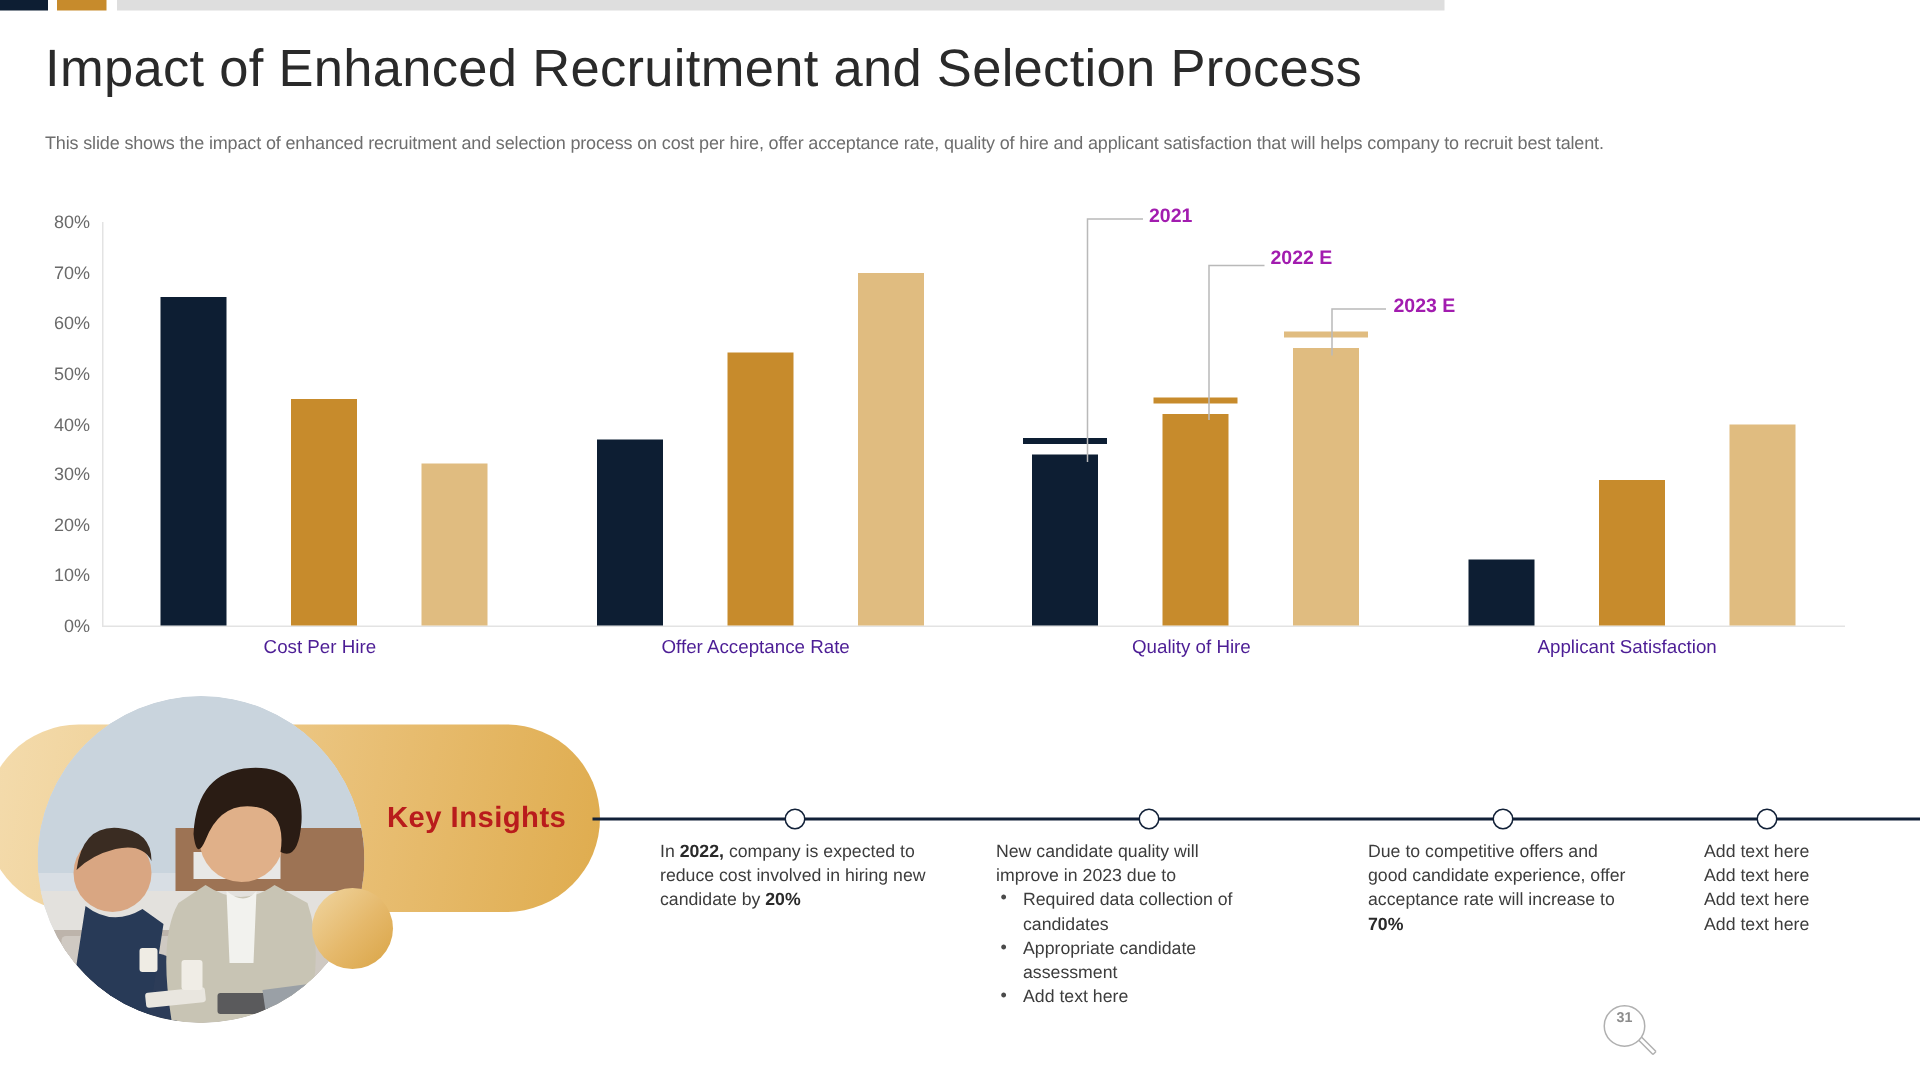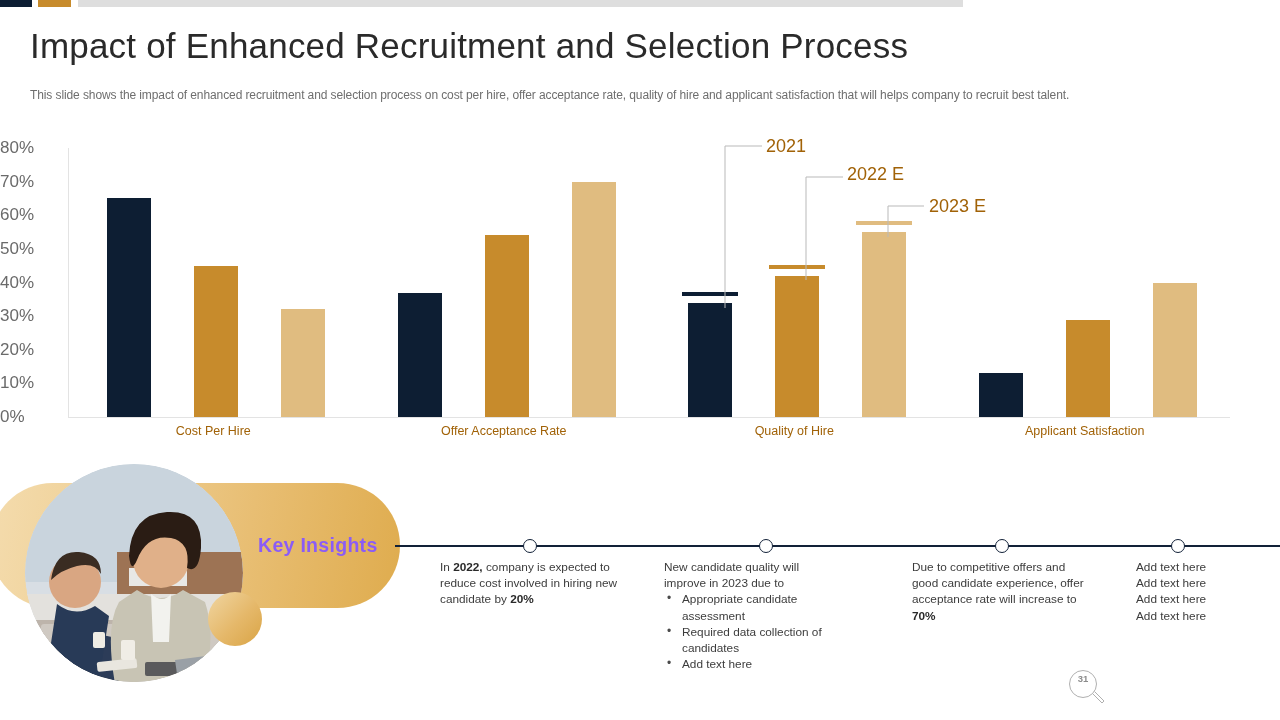--- a/index.html
+++ b/index.html
@@ -27,59 +27,59 @@
   .subtitle {
     position: absolute; left: 30px; top: 88px;
     font-size: 12px; color: #6E6E6E; white-space: nowrap;
     letter-spacing: -.1px;
   }
 
   
   .chart { position: absolute; left: 0px; top: 140px; width: 1260px; height: 310px; }
   .y-axis { position: absolute; left: 0; top: 0; width: 70px; height: 290px; }
   .y-tick {
-    position: absolute; right: 10px; width: 60px; text-align: left;
-    font-size: 17px; color: #6A6A6A; transform: translateY(-50%);
+    position: absolute; right: 10px; width: 60px; text-align: right;
+    font-size: 12px; color: #6A6A6A; transform: translateY(-50%);
   }
   .axis-line-v { position: absolute; left: 68px; top: 8px; width: 1px; height: 270px; background: #E3E3E3; }
   .axis-line-h { position: absolute; left: 68px; top: 277px; width: 1162px; height: 1px; background: #E3E3E3; }
 
   .plot { position: absolute; left: 68px; top: 8px; width: 1162px; height: 269px; }
   .bar { position: absolute; bottom: 0; }
   .bar.hl { overflow: visible; }
   .bar.hl::before {
     content: ""; position: absolute; left: -6px; right: -6px; top: -9px; height: 5px;
     background: #ffffff;
   }
   .bar.hl::after {
     content: ""; position: absolute; left: -6px; right: -6px; top: -11px; height: 4px;
     background: inherit;
   }
 
   .cat-label {
-    position: absolute; top: 284px; font-size: 12.5px; color: #a16207;
+    position: absolute; top: 284px; font-size: 12.5px; color: #4c1d95;
     text-align: center; transform: translateX(-50%); white-space: nowrap;
   }
 
   
   .callout-label {
-    position: absolute; font-size: 18px; font-weight: normal; color: #a16207;
+    position: absolute; font-size: 13px; font-weight: bold; color: #a21caf;
     white-space: nowrap;
   }
   .callout-svg { position: absolute; left: 0; top: 0; width: 1280px; height: 720px; pointer-events: none; }
 
   
   .pill {
     position: absolute; left: -10px; top: 483px; width: 410px; height: 125px;
     border-radius: 64px;
     background: linear-gradient(100deg, #F4DCAE 0%, #EFD096 28%, #E8BE73 62%, #DFAC4E 100%);
   }
   .pill-text {
     position: absolute; left: 258px; top: 534px;
-    font-size: 19.5px; font-weight: bold; color: #8b5cf6; letter-spacing: .3px;
+    font-size: 19.5px; font-weight: bold; color: #b91c1c; letter-spacing: .3px;
   }
   .photo {
     position: absolute; left: 25px; top: 464px; width: 218px; height: 218px;
     border-radius: 50%; overflow: hidden;
   }
   .dot-accent {
     position: absolute; left: 208px; top: 592px; width: 54px; height: 54px;
     border-radius: 50%;
     background: linear-gradient(135deg, #F0D6A2 0%, #E5B86A 55%, #D9A445 100%);
   }
@@ -210,22 +210,22 @@
   <div class="tl-node" style="left:766px;"></div>
   <div class="tl-node" style="left:1002px;"></div>
   <div class="tl-node" style="left:1178px;"></div>
 
   <div class="tl-col" id="tlcol0" style="left:440px; width:182px;">
       <div><span>In </span><b>2022,</b><span> company is expected to reduce cost involved  in hiring new candidate by </span><b>20%</b></div>
     </div>
   <div class="tl-col" id="tlcol1" style="left:664px; width:172px;">
       <div><span>New candidate quality will improve in  2023 due to</span></div>
       <ul class="tl-bullets">
+        <li>Required data collection of candidates</li>
         <li>Appropriate candidate assessment</li>
-        <li>Required data collection of candidates</li>
         <li>Add text here</li>
       </ul>
     </div>
   <div class="tl-col" id="tlcol2" style="left:912px; width:180px;">
       <div><span>Due to competitive offers and good candidate experience, offer acceptance rate will increase to </span><b>70%</b></div>
     </div>
   <div class="tl-col" id="tlcol3" style="left:1136px; width:140px;">
       <div><span>Add text here</span><br><span>Add text here</span><br><span>Add text here</span><br><span>Add text here</span></div>
     </div>
 

